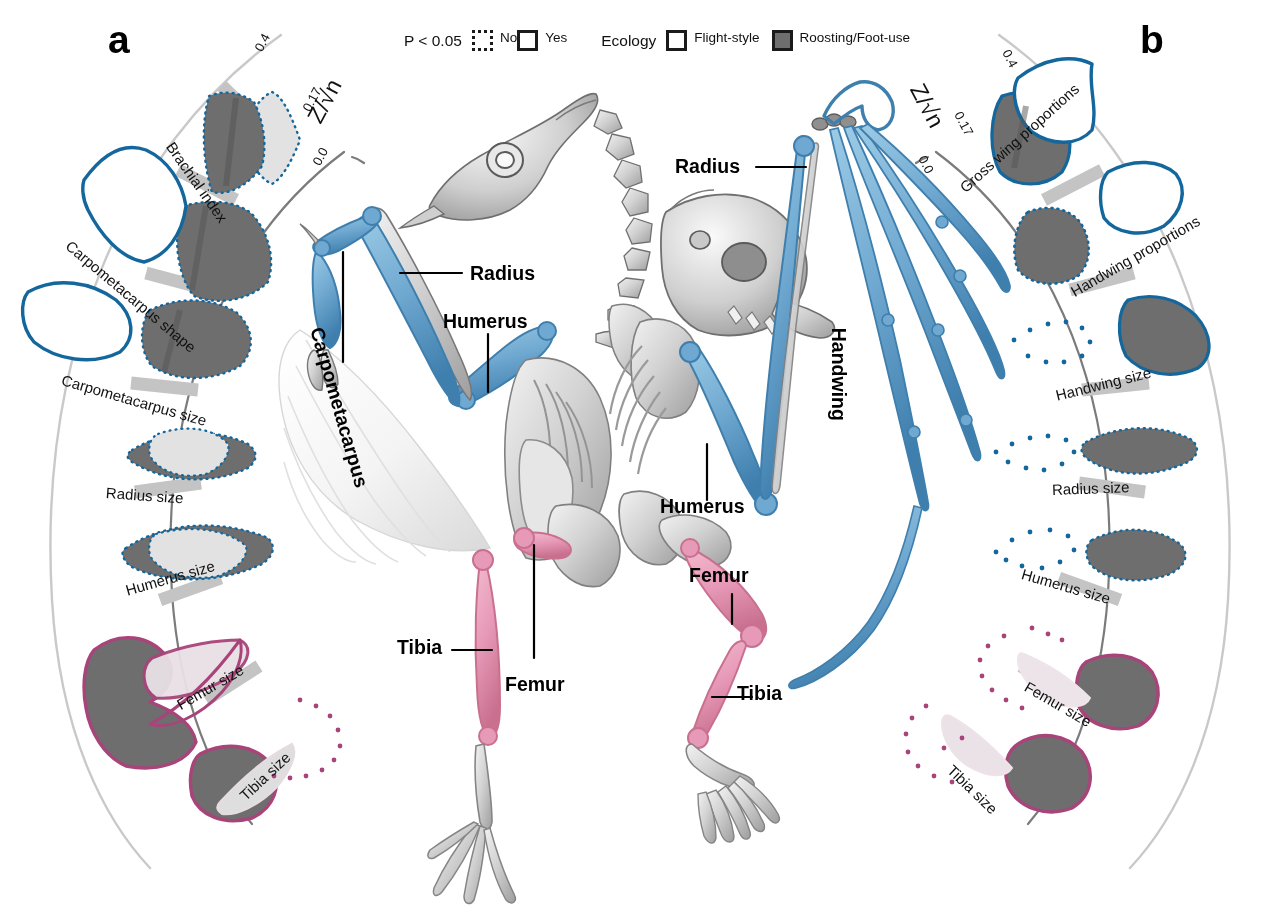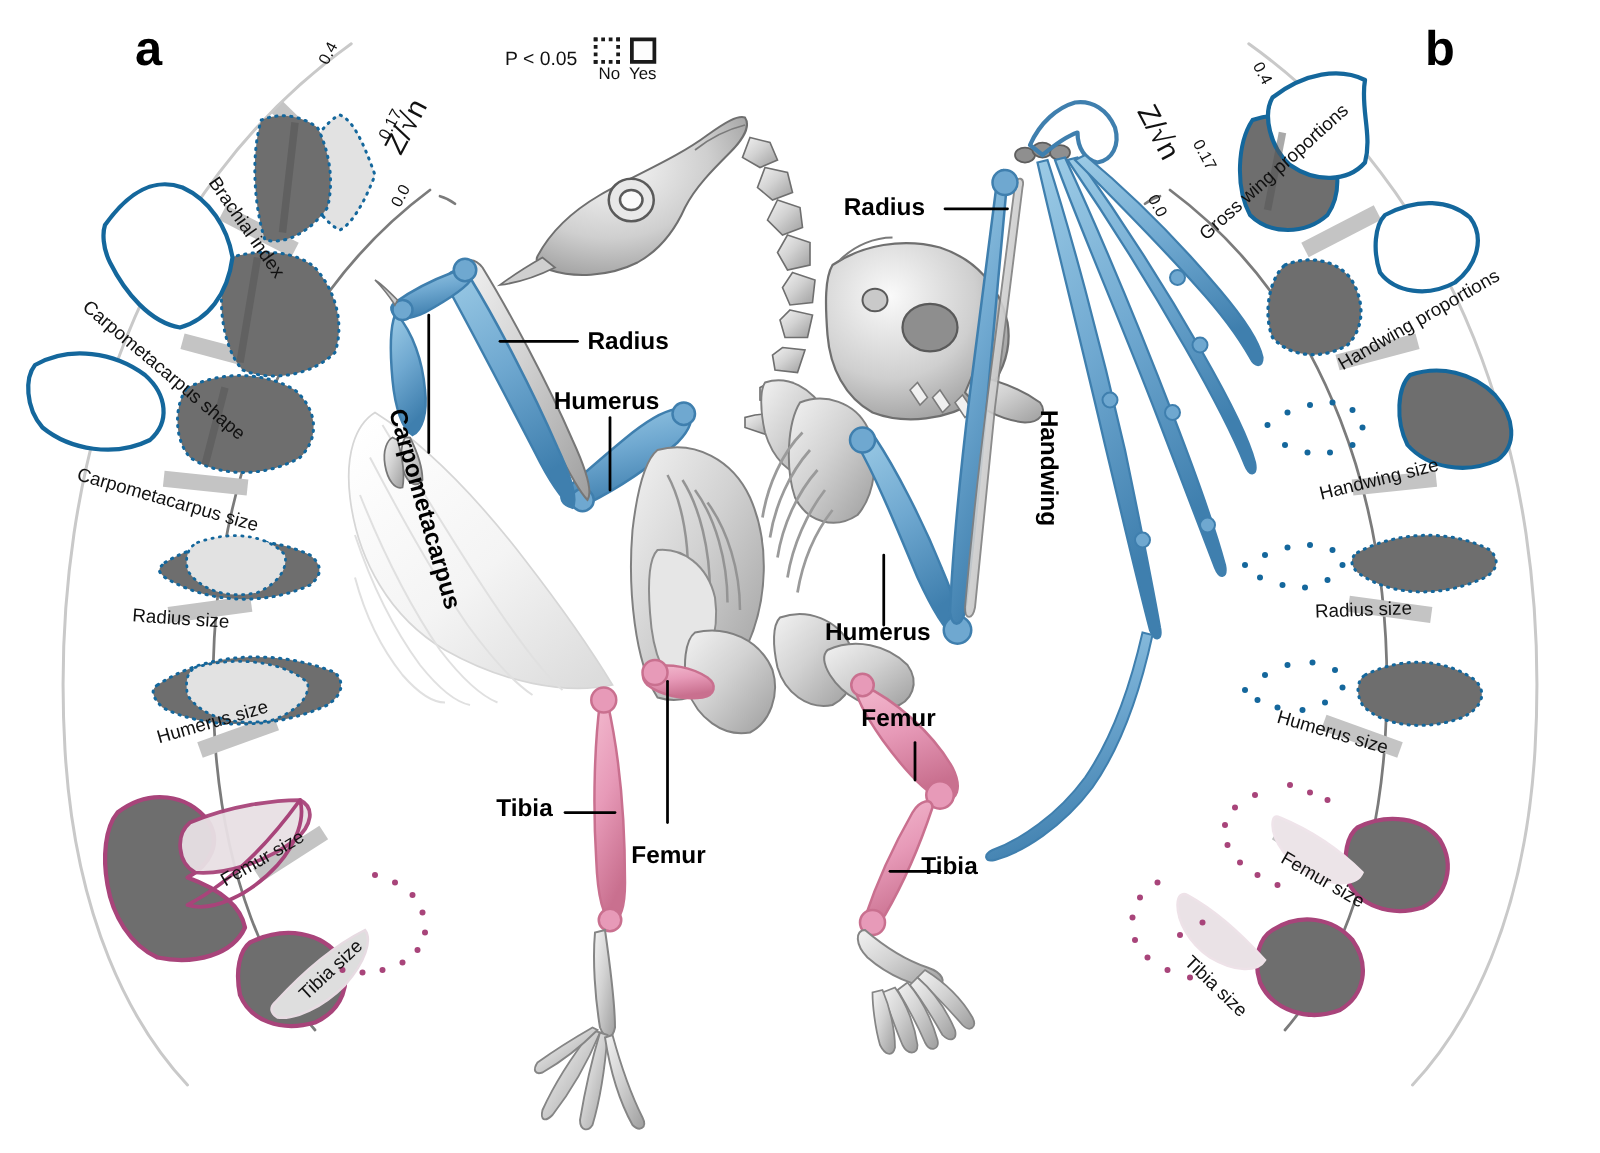--- a/index.html
+++ b/index.html
@@ -13,21 +13,21 @@
   .panel-letter{position:absolute;font-size:39px;font-weight:700;line-height:1;
                 color:#000;letter-spacing:0;}
   #panel-letter-a{left:108px;top:20px;}
   #panel-letter-b{left:1140px;top:20px;}
 
   
   #legend{position:absolute;left:404px;top:30px;display:flex;align-items:center;gap:0;
           font-size:15px;color:#111;white-space:nowrap;}
   .legend-group{display:flex;align-items:center;}
   .legend-title{font-size:15.5px;color:#111;}
-  .legend-item{display:flex;align-items:flex-end;flex-direction:column;}
+  .legend-item{display:flex;align-items:flex-start;}
   .legend-item .lbl{font-size:13.5px;color:#111;}
   .sw{display:inline-block;width:21px;height:21px;box-sizing:border-box;background:#fff;}
   .sw-dotted{border:3px dotted #1a1a1a;}
   .sw-solid{border:3px solid #1a1a1a;background:#fdfdfd;}
   .sw-gray{border:3px solid #1a1a1a;background:#6e6e6e;}
 
   
   .vlabel{position:absolute;font-size:15px;color:#111;white-space:nowrap;
           transform-origin:0 50%;line-height:1;}
   .ticklabel{position:absolute;font-size:13px;color:#111;white-space:nowrap;
@@ -499,20 +499,31 @@
         <span class="legend-item" style="margin-left:10px;">
           <span class="sw sw-dotted"></span>
           <span class="lbl" style="margin-left:7px;">No</span>
         </span>
         <span class="legend-item" style="margin-left:0;">
           <span class="sw sw-solid"></span>
           <span class="lbl" style="margin-left:7px;">Yes</span>
         </span>
       </div>
 
+      <div class="legend-group" style="margin-left:34px;">
+        <span class="legend-title">Ecology</span>
+        <span class="legend-item" style="margin-left:10px;">
+          <span class="sw sw-solid"></span>
+          <span class="lbl" style="margin-left:7px;">Flight-style</span>
+        </span>
+        <span class="legend-item" style="margin-left:12px;">
+          <span class="sw sw-gray"></span>
+          <span class="lbl" style="margin-left:7px;">Roosting/Foot-use</span>
+        </span>
+      </div>
     </div>
 
     <div class="ticklabel" style="left:258px;top:44px;transform:rotate(-62deg);">0.4</div>
     <div class="ticklabel" style="left:306px;top:104px;transform:rotate(-62deg);">0.17</div>
     <div class="ticklabel" style="left:316px;top:158px;transform:rotate(-62deg);">0.0</div>
     <div class="axistitle" style="left:314px;top:110px;transform:rotate(-62deg);">Z/√n</div>
 
     <div class="ticklabel" style="left:1006px;top:44px;transform:rotate(62deg);">0.4</div>
     <div class="ticklabel" style="left:958px;top:106px;transform:rotate(62deg);">0.17</div>
     <div class="ticklabel" style="left:922px;top:150px;transform:rotate(62deg);">0.0</div>

